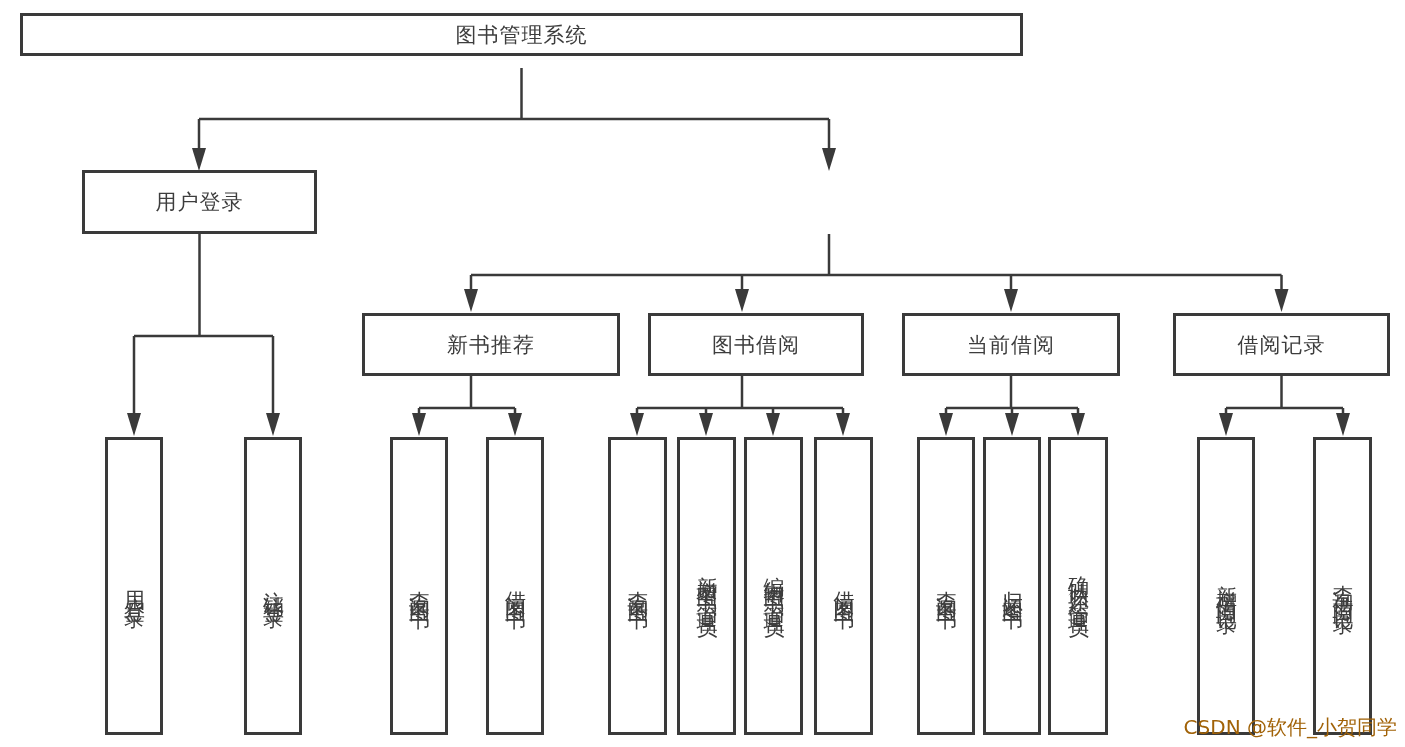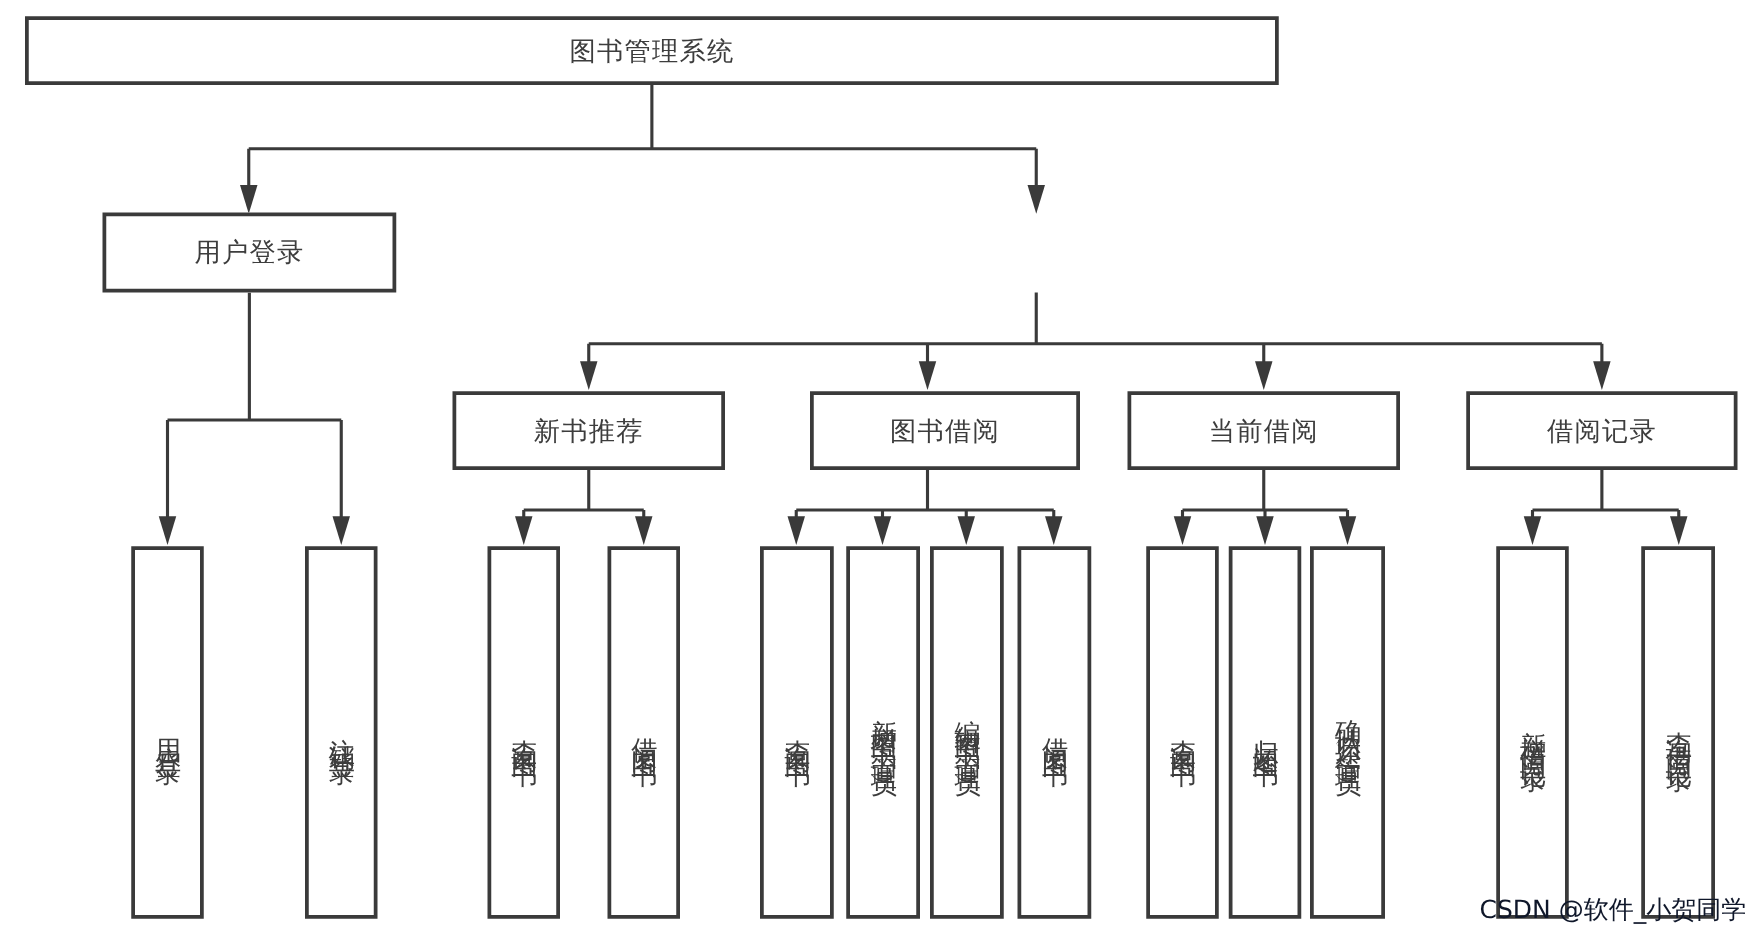--- a/index.html
+++ b/index.html
@@ -31,25 +31,25 @@
     letter-spacing: 1px;
     white-space: nowrap;
   }
   .node.v {
     writing-mode: vertical-rl;
     text-orientation: mixed;
     font-size: 21px;
     letter-spacing: 6px;
     line-height: 1;
   }
-  .root-box   { left: 20px;  top: 13px;  width: 1003px; height: 55px; }
+  .root-box   { left: 20px;  top: 13px;  width: 1003px; height: 43px; }
   .l1-a       { left: 82px;  top: 170px; width: 235px;  height: 64px; }
   .l1-b       { left: 712px; top: 170px; width: 234px;  height: 64px; }
   .l2         { top: 313px;  height: 63px; }
-  .l2-a       { left: 362px;  width: 218px; }
+  .l2-a       { left: 362px;  width: 258px; }
   .l2-b       { left: 634px;  width: 216px; margin-left: 14px; }
   .l2-c       { left: 902px;  width: 218px; }
   .l2-d       { left: 1173px; width: 217px; }
   .leaf       { top: 437px; height: 298px; width: 58px; }
   .lf1  { left: 105px; }
   .lf2  { left: 244px; }
   .lf3  { left: 390px; }
   .lf4  { left: 486px; }
   .lf5  { left: 608px; width: 59px; }
   .lf6  { left: 677px; width: 59px; }
@@ -58,21 +58,21 @@
   .lf9  { left: 917px; }
   .lf10 { left: 983px; }
   .lf11 { left: 1048px; width: 60px; }
   .lf12 { left: 1197px; }
   .lf13 { left: 1313px; width: 59px; }
   .watermark {
     position: absolute;
     right: 8px;
     top: 714px;
     font-size: 20px;
-    color: #0f172a;
+    color: #a16207;
     white-space: nowrap;
   }
 </style>
 </head>
 <body>
 
 <div id="canvas">
 
   <svg id="connectors" viewBox="0 0 1405 747" xmlns="http://www.w3.org/2000/svg">
     <g stroke="#3a3a3a" stroke-width="2.5" fill="none">

